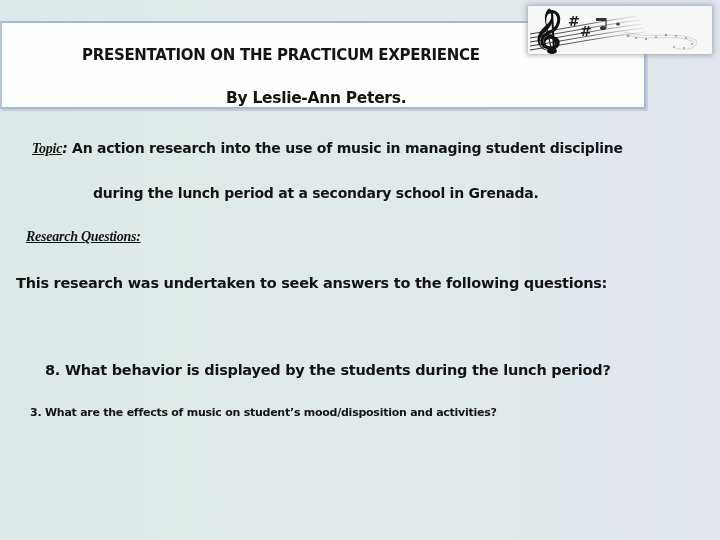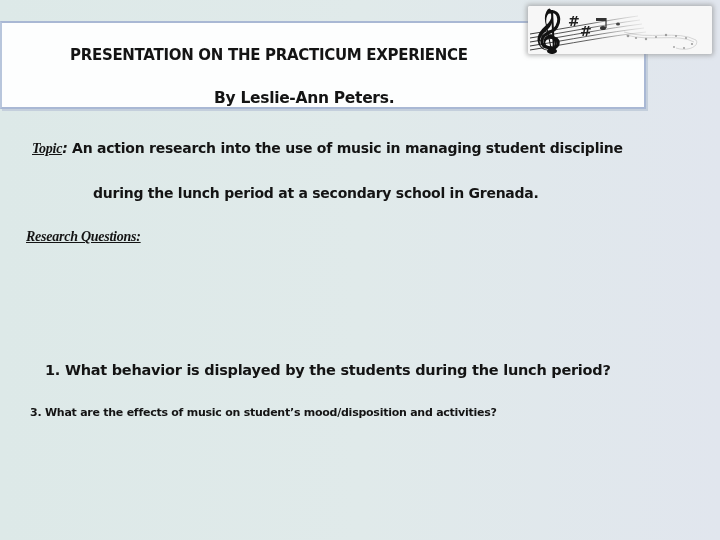--- a/index.html
+++ b/index.html
@@ -30,20 +30,21 @@
       border-left: 2px solid #b8c6dc;
       box-sizing: border-box;
       box-shadow: 2px 2px 0 #c4cfdc;
     }
     .title-line {
       position: absolute;
       font-weight: bold;
       font-size: 15px;
       letter-spacing: -0.3px;
       white-space: nowrap;
+      margin-left: 12px;
     }
     .title-main {
       left: 68px;
       top: 23px;
     }
     .title-author {
       left: 212px;
       top: 66px;
       font-size: 15.5px;
     }
@@ -139,17 +140,18 @@
     </svg>
   </div>
 
   <div class="body-text topic-line1">
     <span class="label-under">Topic</span><span style="font-style:italic">:</span><span> An action research into the use of music in managing student discipline</span>
   </div>
   <div class="body-text topic-line2">during the lunch  period at a secondary school in Grenada.</div>
 
   <div class="body-text rq-heading label-under">Research Questions:</div>
 
+  <div class="body-text intro">This research was undertaken to seek answers to the following questions:</div>
 
-  <div class="body-text q2">1. What behavior is displayed by the students during the lunch period?</div>
+  <div class="body-text q2">8. What behavior is displayed by the students during the lunch period?</div>
   <div class="body-text q3">3. What are the effects of music on student’s mood/disposition and activities?</div>
 
 </div>
 
 </body></html>

